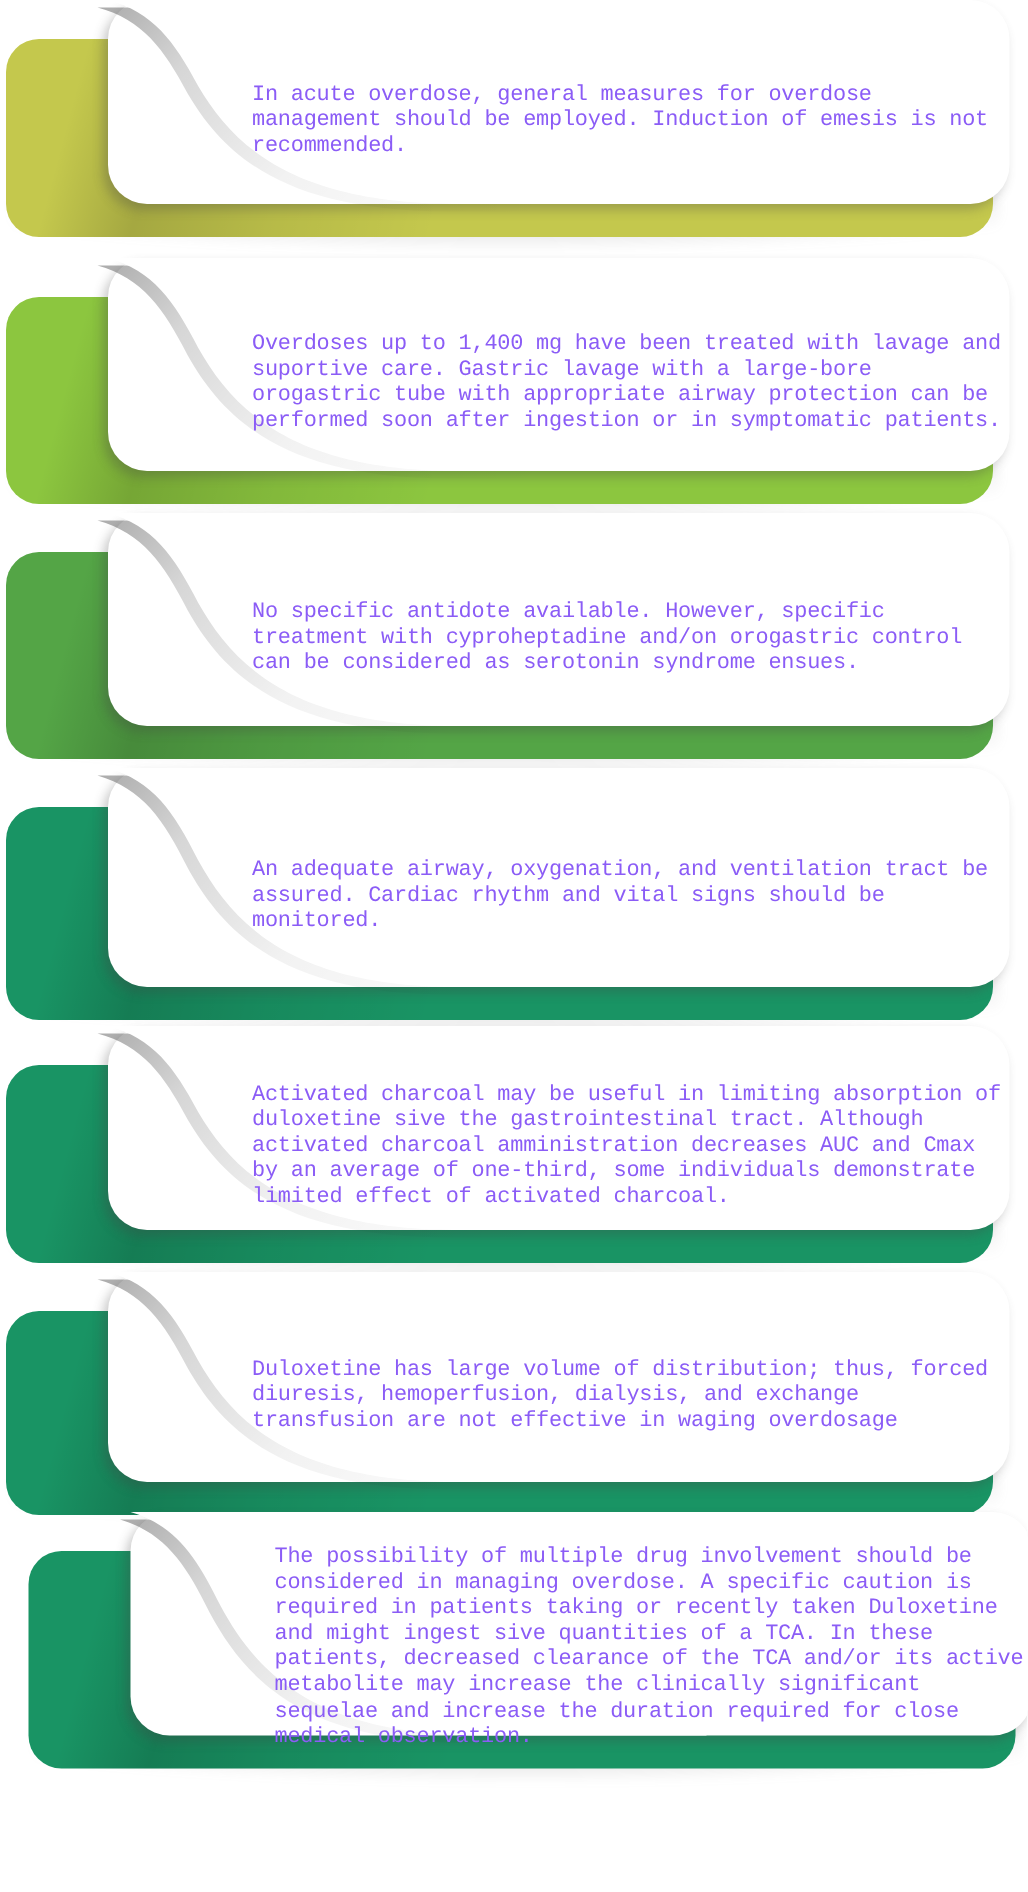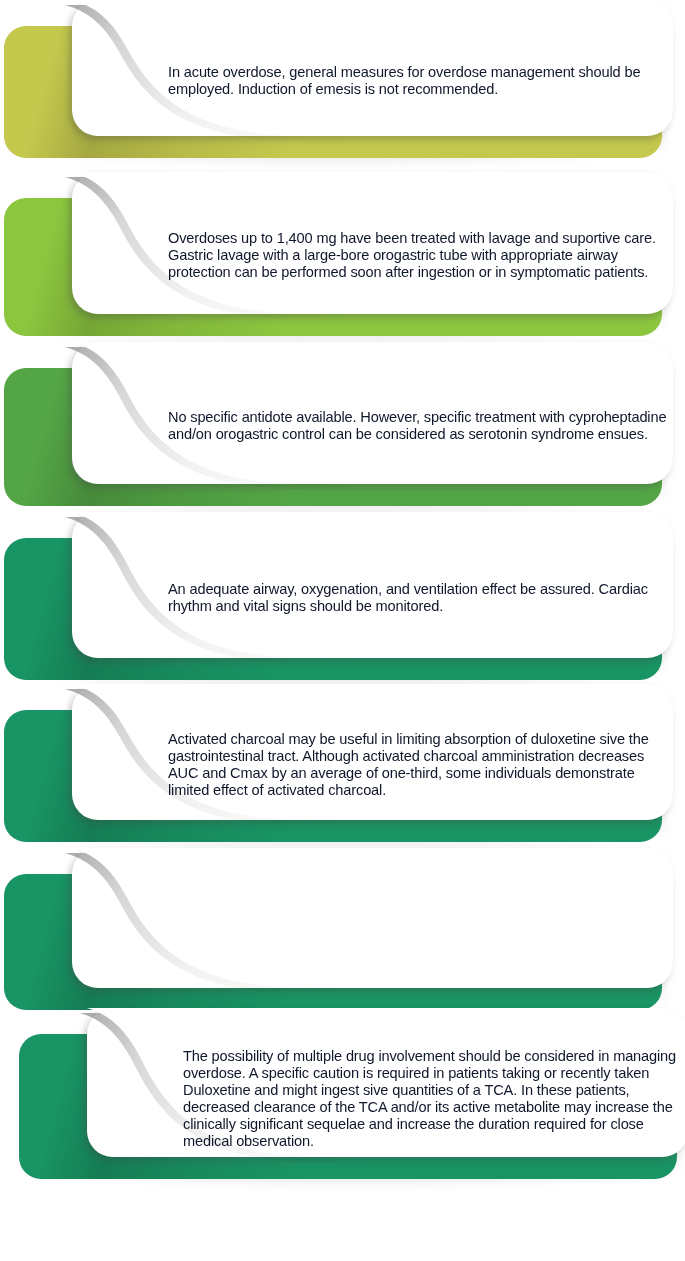--- a/index.html
+++ b/index.html
@@ -93,23 +93,23 @@
 
   .card-text {
     position: absolute;
     left: 168px;
     right: 16px;
     top: 50%;
     transform: translateY(-50%);
     z-index: 3;
     font-size: 14.6px;
     line-height: 17.1px;
-    color: #0f172a;
+    color: #8b5cf6;
     letter-spacing: -0.15px;
-    font-family: Liberation Sans, sans-serif;
+    font-family: Liberation Mono, monospace;
   }
 
   
   .card.tall .card-text { top: 52%; }
 </style>
 </head>
 <body>
 
 <div id="infographic">
     <div class="card" style="top: 0px; height: 162px; z-index: 10;">
@@ -183,21 +183,21 @@
           <linearGradient id="cshade3" x1="0" y1="0" x2="1" y2="0.35">
             <stop offset="0%" stop-color="rgba(0,0,0,0.33)"></stop>
             <stop offset="22%" stop-color="rgba(0,0,0,0.16)"></stop>
             <stop offset="55%" stop-color="rgba(0,0,0,0.05)"></stop>
             <stop offset="100%" stop-color="rgba(0,0,0,0)"></stop>
           </linearGradient>
         </defs>
         <path d="M 36,0 L 420,0 L 420,146 L 270,146 C 160,146 120,105.11999999999999 96,61.32 C 80,29.200000000000003 66,8.76 36,0 Z" fill="url(#cshade3)" transform="translate(-7,5)"></path>
         <path d="M 36,0 L 420,0 L 420,146 L 270,146 C 160,146 120,105.11999999999999 96,61.32 C 80,29.200000000000003 66,8.76 36,0 Z" fill="#ffffff"></path>
       </svg>
-      <div class="card-text">An adequate airway, oxygenation, and ventilation effect be assured. Cardiac rhythm and vital signs should be monitored.</div>
+      <div class="card-text">An adequate airway, oxygenation, and ventilation tract be assured. Cardiac rhythm and vital signs should be monitored.</div>
     </div>
     <div class="card" style="top: 684px; height: 162px; z-index: 14;">
       <div class="card-shadow"></div>
       <div class="card-color" style="background: rgb(25, 148, 100);">
         <div class="card-color-shade"></div>
       </div>
       <div class="card-sheet"></div>
       <svg class="card-curve" width="420" height="136" viewBox="0 0 420 136" preserveAspectRatio="none" style="left: 36px; top: 0px; height: 136px;">
         <defs>
           <linearGradient id="cshade4" x1="0" y1="0" x2="1" y2="0.35">
@@ -223,20 +223,21 @@
           <linearGradient id="cshade5" x1="0" y1="0" x2="1" y2="0.35">
             <stop offset="0%" stop-color="rgba(0,0,0,0.33)"></stop>
             <stop offset="22%" stop-color="rgba(0,0,0,0.16)"></stop>
             <stop offset="55%" stop-color="rgba(0,0,0,0.05)"></stop>
             <stop offset="100%" stop-color="rgba(0,0,0,0)"></stop>
           </linearGradient>
         </defs>
         <path d="M 36,0 L 420,0 L 420,140 L 270,140 C 160,140 120,100.8 96,58.8 C 80,28 66,8.4 36,0 Z" fill="url(#cshade5)" transform="translate(-7,5)"></path>
         <path d="M 36,0 L 420,0 L 420,140 L 270,140 C 160,140 120,100.8 96,58.8 C 80,28 66,8.4 36,0 Z" fill="#ffffff"></path>
       </svg>
+      <div class="card-text">Duloxetine has large volume of distribution; thus, forced diuresis, hemoperfusion, dialysis, and exchange transfusion are not effective in waging overdosage</div>
     </div>
     <div class="card tall" style="top: 1008px; height: 175px; z-index: 16; margin-left: 15px;">
       <div class="card-shadow"></div>
       <div class="card-color" style="background: rgb(25, 148, 100);">
         <div class="card-color-shade"></div>
       </div>
       <div class="card-sheet"></div>
       <svg class="card-curve" width="420" height="149" viewBox="0 0 420 149" preserveAspectRatio="none" style="left: 36px; top: 0px; height: 149px;">
         <defs>
           <linearGradient id="cshade6" x1="0" y1="0" x2="1" y2="0.35">

